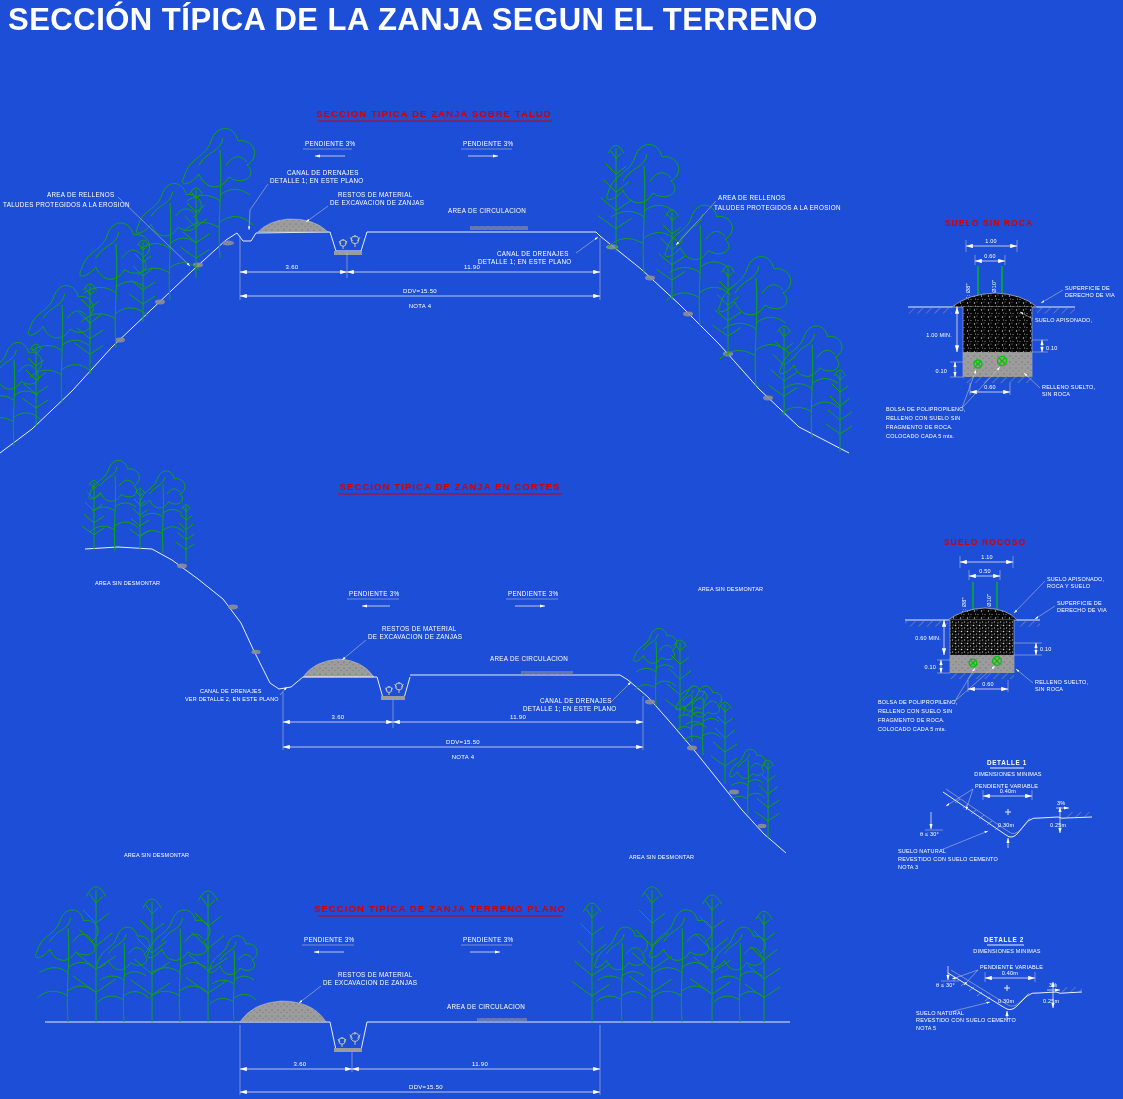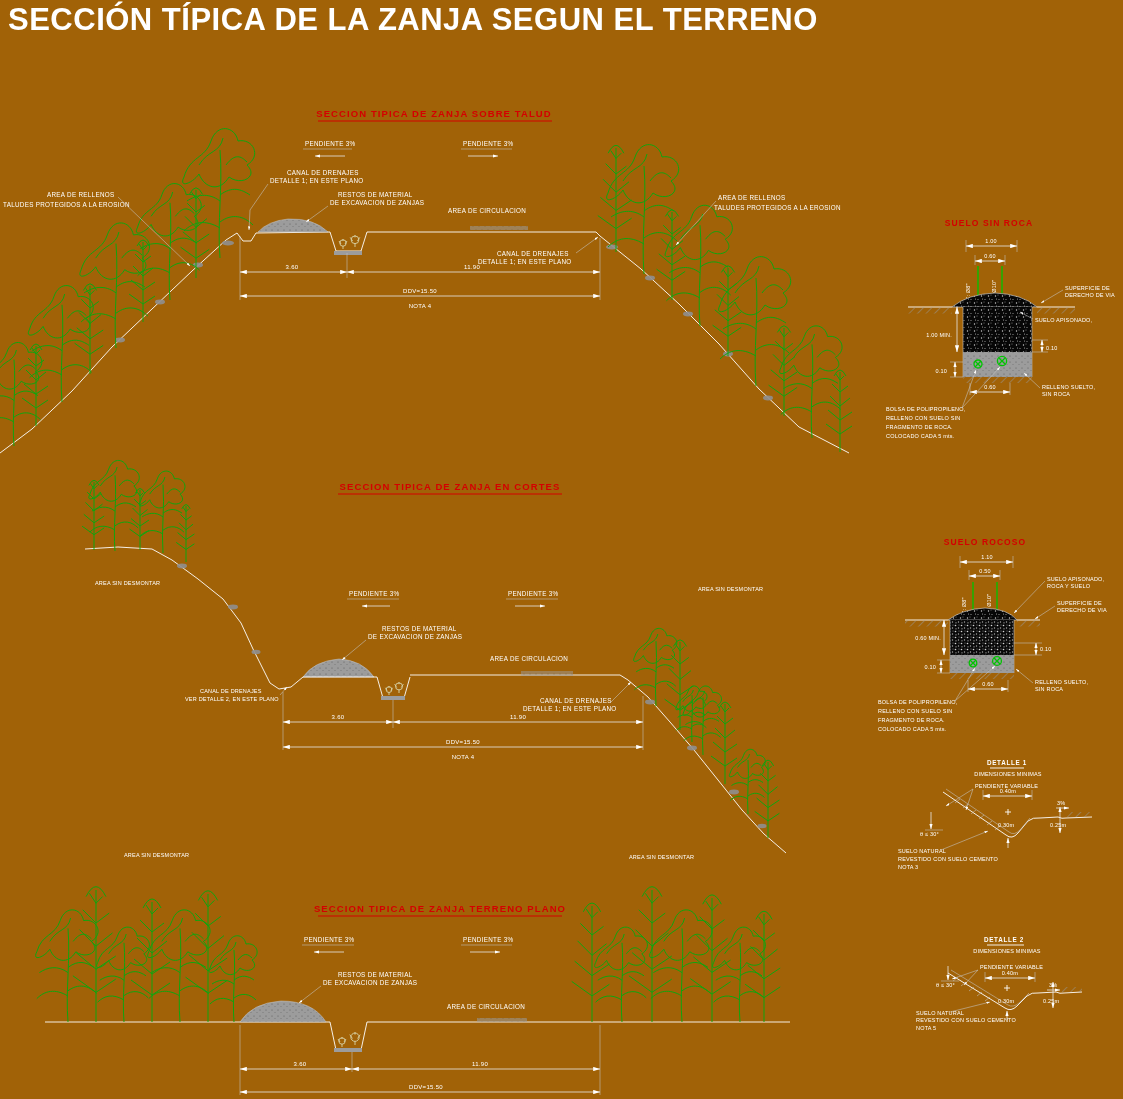--- a/index.html
+++ b/index.html
@@ -1,16 +1,16 @@
 <!DOCTYPE html>
 <html><head>
 <meta charset="utf-8">
 <style>
   html,body{margin:0;padding:0;background:#000;}
-  #stage{position:relative;width:1123px;height:1099px;background:#a16207;overflow:hidden;}
+  #stage{position:relative;width:1123px;height:1099px;background:#1d4ed8;overflow:hidden;}
   svg{display:block;}
   text{font-family:"Liberation Sans",sans-serif;fill:#ffffff;}
   .h1t{font-size:31px;font-weight:bold;letter-spacing:.5px;}
   .rt{fill:#d40000;font-weight:bold;font-size:9.5px;letter-spacing:1.1px;}
   .lb{font-size:6.3px;letter-spacing:.3px;}
   .sm{font-size:5.5px;letter-spacing:.2px;}
   .dm{font-size:6px;letter-spacing:.3px;}
   .dt{font-size:6.3px;font-weight:bold;letter-spacing:.7px;}
   .ln{stroke:#fff;stroke-width:.9;fill:none;}
   .tn{stroke:#c8c8c8;stroke-width:.55;fill:none;}

